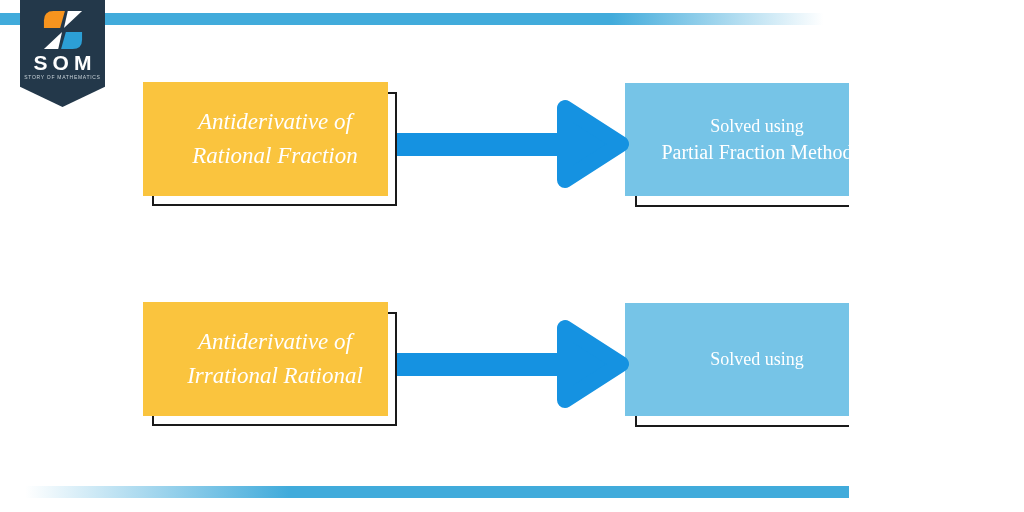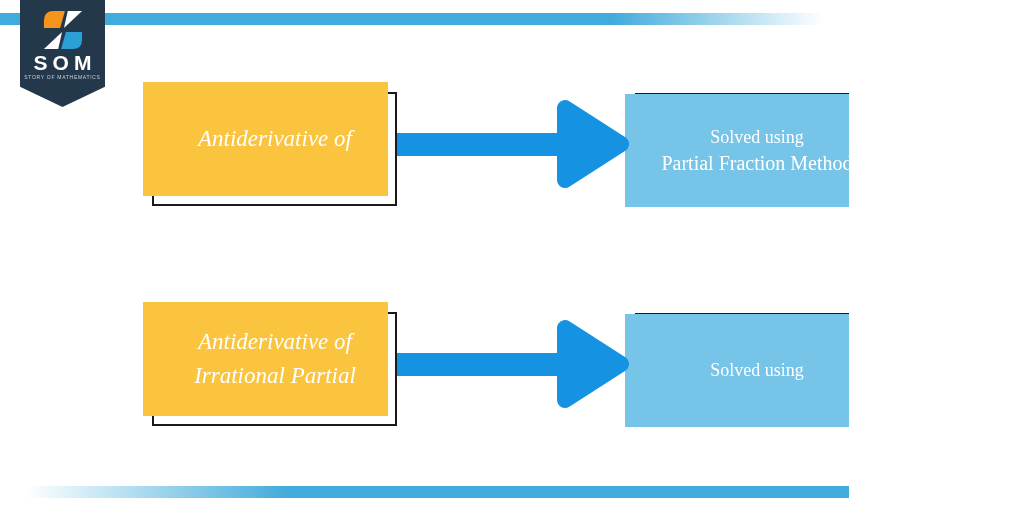--- a/index.html
+++ b/index.html
@@ -95,21 +95,21 @@
     justify-content: center;
     text-align: center;
     color: #ffffff;
     padding-left: 19px;
   }
   .source-box {
     left: 143px; top: 0;
     background: var(--source-box);
   }
   .result-box {
-    left: 625px; top: 12px;
+    left: 625px; top: 1px;
     height: 113px;
     background: var(--result-box);
   }
   .src-line {
     font-style: italic;
     font-size: 23px;
     line-height: 34px;
   }
   .res-line1 {
     font-size: 18px;
@@ -142,39 +142,40 @@
       <path fill="#2C9FD6" d="M25,24 L42,24 L42,32 Q42,42 32,42 L20,42 Z"></path>
     </svg>
     <div class="logo-acronym">SOM</div>
     <div class="logo-tagline">STORY OF MATHEMATICS</div>
   </div>
 
   <div class="flow-row row-1">
     <div class="shadow-rect source-shadow"></div>
     <div class="box source-box">
       <div class="src-line">Antiderivative of</div>
+      <div class="src-line">Rational Fraction</div>
     </div>
 
     <svg class="arrow-svg" width="233" height="100" viewBox="0 0 233 100">
       <rect x="0" y="39" width="170" height="23" fill="#1592E1"></rect>
       <path d="M168,14 L168,86 L224,50 Z" fill="#1592E1" stroke="#1592E1" stroke-width="16" stroke-linejoin="round"></path>
     </svg>
 
     <div class="shadow-rect result-shadow"></div>
     <div class="box result-box">
       <div class="res-line1">Solved using</div>
       <div class="res-line2">Partial Fraction Method</div>
     </div>
   </div>
 
   <div class="flow-row row-2">
     <div class="shadow-rect source-shadow"></div>
     <div class="box source-box">
       <div class="src-line">Antiderivative of</div>
-      <div class="src-line">Irrational Partial</div>
+      <div class="src-line">Irrational Rational</div>
     </div>
 
     <svg class="arrow-svg" width="233" height="100" viewBox="0 0 233 100">
       <rect x="0" y="39" width="170" height="23" fill="#1592E1"></rect>
       <path d="M168,14 L168,86 L224,50 Z" fill="#1592E1" stroke="#1592E1" stroke-width="16" stroke-linejoin="round"></path>
     </svg>
 
     <div class="shadow-rect result-shadow"></div>
     <div class="box result-box">
       <div class="res-line1">Solved using</div>

